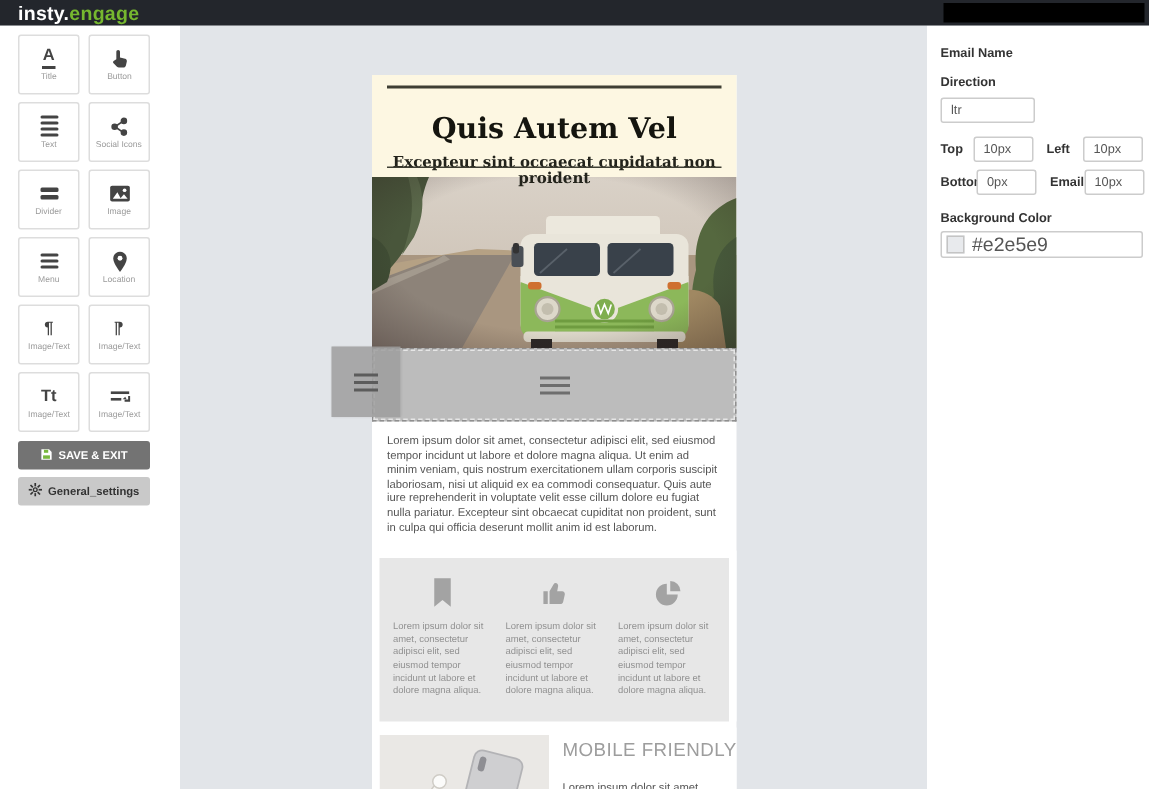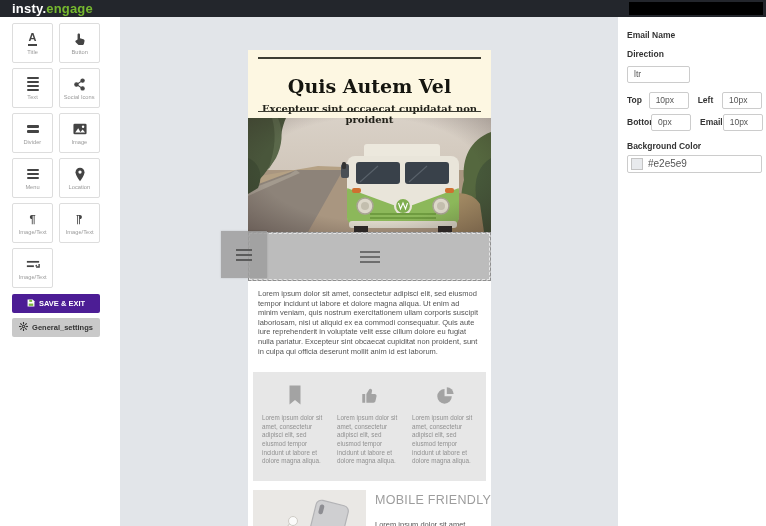--- a/index.html
+++ b/index.html
@@ -21,39 +21,39 @@
   .widget-card .icon { height:15px; display:flex; align-items:center; justify-content:center; color:#4a4a4a; }
   .widget-card .wlabel { font-size:6px; color:#9a9a9a; white-space:nowrap; transform:scale(.95); }
   .glyph { font-size:11px; font-weight:bold; color:#444; line-height:1; }
   .glyph-underline { border-bottom:2px solid #444; padding:0 1px 1px; }
   .bars { display:flex; flex-direction:column; gap:2px; }
   .bars i { display:block; width:12px; height:2px; background:#444; border-radius:1px; }
   .bars.thick i { height:3px; border-radius:1px; }
   .side-btn { width:88px; height:19px; margin:6px 0 0 12px; border:none; border-radius:2px;
               display:flex; align-items:center; justify-content:center; gap:4px; font-size:7.5px; font-weight:bold; cursor:pointer;
               font-family:"Liberation Sans", sans-serif; }
-  .save-btn { background:#4c1d95; color:#fff; }
+  .save-btn { background:#737373; color:#fff; }
   .settings-btn { background:#c9c9c9; color:#333; margin-top:5px; }
 
   
   .settings-panel { position:absolute; right:0; top:17px; width:148px; height:509px; background:#ffffff; z-index:20; padding:13px 4px 12px 9px; }
   .fld-label { font-size:8.5px; font-weight:bold; color:#333; margin-bottom:4px; }
   .settings-panel input { border:1px solid #ccc; border-radius:2px; height:17px; font-size:8.5px; color:#555;
                           padding-left:6px; width:100%; font-family:"Liberation Sans", sans-serif; background:#fff; }
   .fld { margin-bottom:9px; width:135px; }
   .two-col { display:flex; gap:9px; width:135px; }
   .two-col .col { width:63px; }
   .pad-grid { width:135px; margin:2px 0 10px; }
   .pad-row { display:flex; align-items:center; margin-bottom:5px; }
   .pad-row .plabel { width:24px; font-size:8.5px; font-weight:bold; color:#333; }
   .pad-row .plabel2 { width:27px; margin-left:9px; }
   .pad-row input { width:40px; text-align:left; }
   .bg-row { width:135px; height:18px; border:1px solid #ccc; border-radius:2px; display:flex; align-items:center; }
   .swatch { width:12px; height:12px; margin:0 5px 0 3px; background:#e8eaed; border:1px solid #c4c4c4; }
-  .bg-val { font-size:10px; color:#555; }
+  .bg-val { font-size:13px; color:#555; }
 
   
   .canvas { position:absolute; left:248px; top:50px; width:243px; background:#fff; z-index:5; }
   .email-header { background:#fdf7e2; height:68px; position:relative; text-align:center; cursor:pointer; }
   .rule { position:absolute; left:10px; right:10px; height:1.5px; background:#3e3e33; }
   .rule.top { top:7px; } .rule.bottom { bottom:6px; }
   .email-title { font-family:"DejaVu Serif", serif; font-weight:bold; font-size:19px; color:#15150f; padding-top:25px; }
   .email-subtitle { font-family:"DejaVu Serif", serif; font-weight:bold; font-size:10px; color:#23231b; margin-top:6px; }
   .hero { display:block; width:243px; height:114px; cursor:pointer; }
   .drop-placeholder { height:49px; background:#bcbcbc; border:1px dashed #8f8f8f; outline:1px dashed #e6e6e6; outline-offset:-2px;
@@ -179,20 +179,26 @@
       <span class="wlabel">Image/Text</span>
     </div>
 
     <div class="widget-card">
       <span class="icon">
           <span class="glyph" style="display:inline-block; transform:scaleX(-1);">¶</span>
         </span>
       <span class="wlabel">Image/Text</span>
     </div>
 
+    <div class="widget-card">
+      <span class="icon">
+          <span class="glyph">Tt</span>
+        </span>
+      <span class="wlabel">Image/Text</span>
+    </div>
 
     <div class="widget-card">
       <span class="icon">
         <svg width="14" height="12" viewBox="0 0 16 13">
             <rect x="1" y="3" width="14" height="2" fill="#444"></rect>
             <rect x="1" y="8" width="8" height="2" fill="#444"></rect>
             <path d="M15 6.5 v3.5 h-3.5" fill="none" stroke="#444" stroke-width="1.6"></path>
             <path d="M13 9 l-3 0 2-2 z" fill="#444"></path>
           </svg>
       </span>

